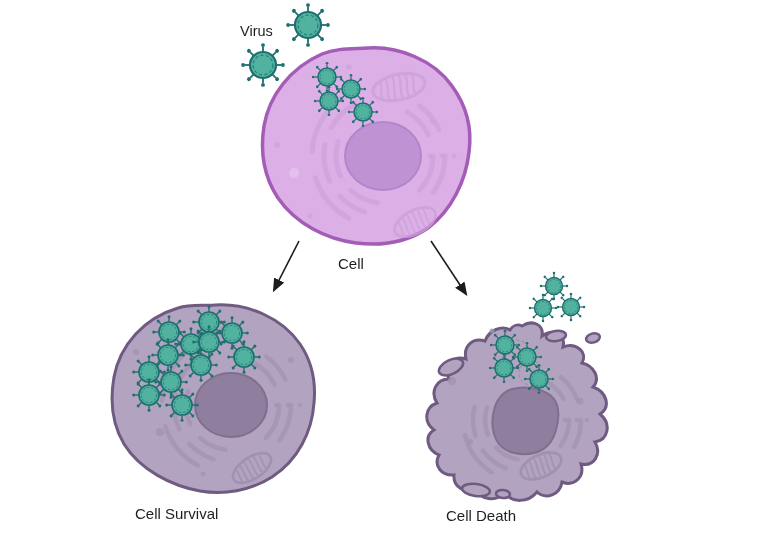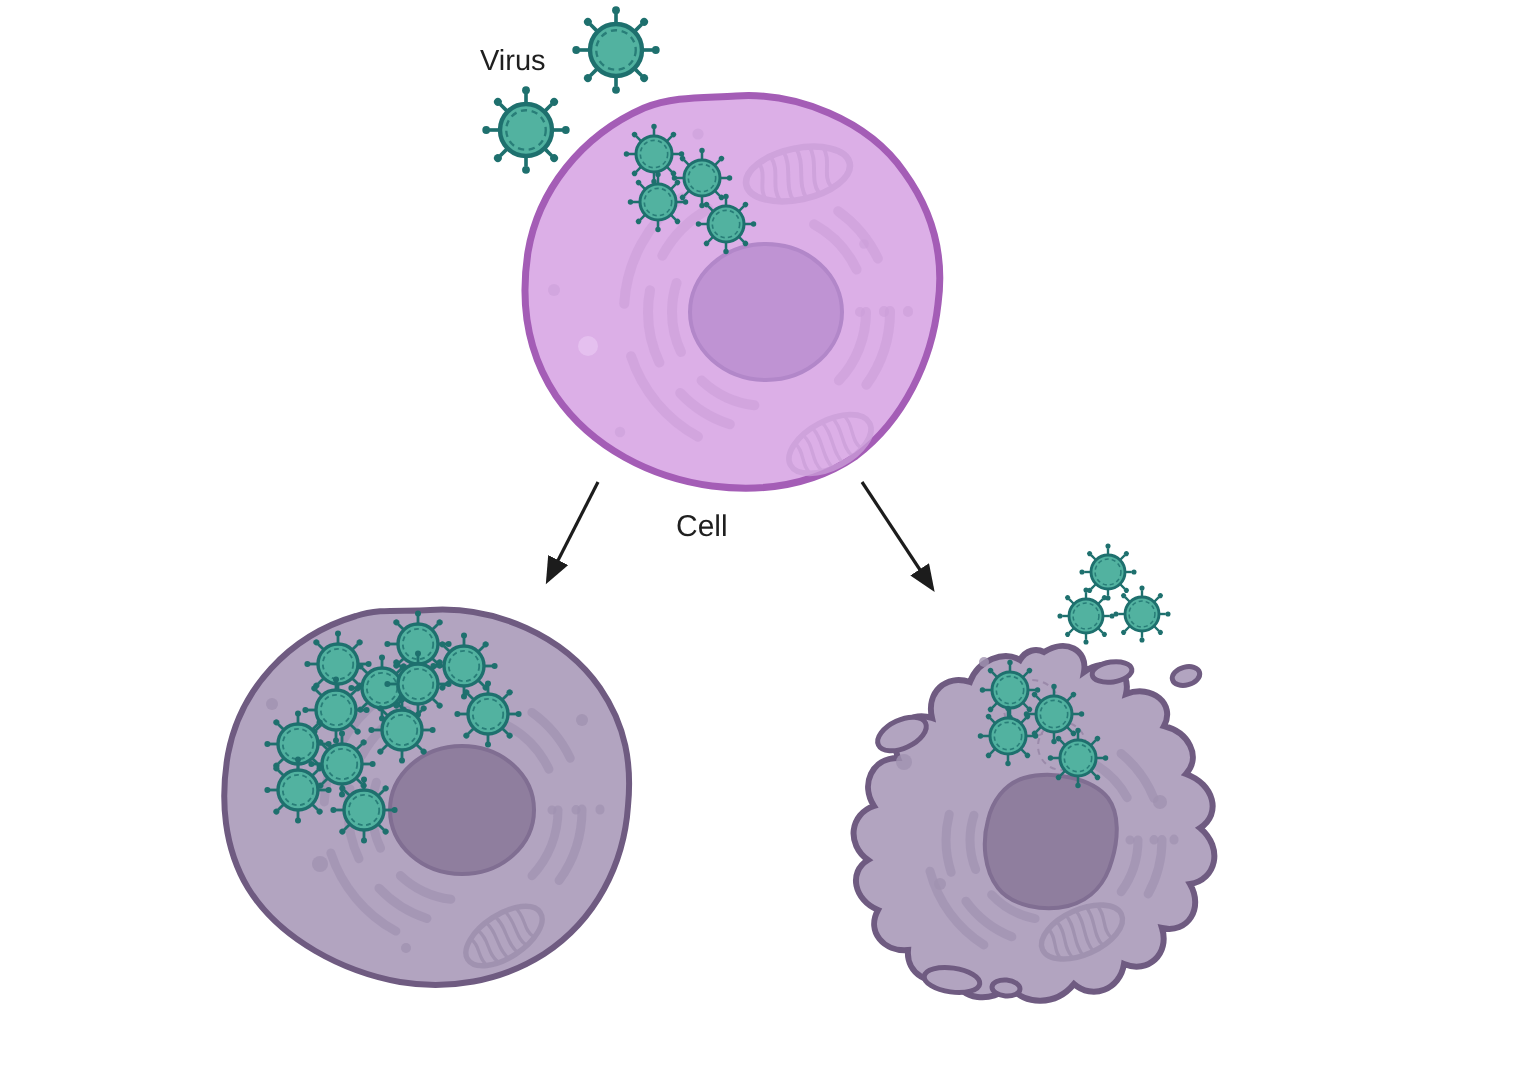--- a/index.html
+++ b/index.html
@@ -204,13 +204,15 @@
           <use href="#virus-proto" transform="translate(505,345) scale(0.9)"></use>
           <use href="#virus-proto" transform="translate(527,357) scale(0.9)"></use>
           <use href="#virus-proto" transform="translate(504,368) scale(0.9)"></use>
           <use href="#virus-proto" transform="translate(539,379) scale(0.9)"></use>
         </g>
       </g>
   </svg>
 
   <div class="label" id="label-virus">Virus</div>
   <div class="label" id="label-cell">Cell</div>
+  <div class="label" id="label-survival">Cell Survival</div>
+  <div class="label" id="label-death">Cell Death</div>
 </div>
 
 </body></html>

